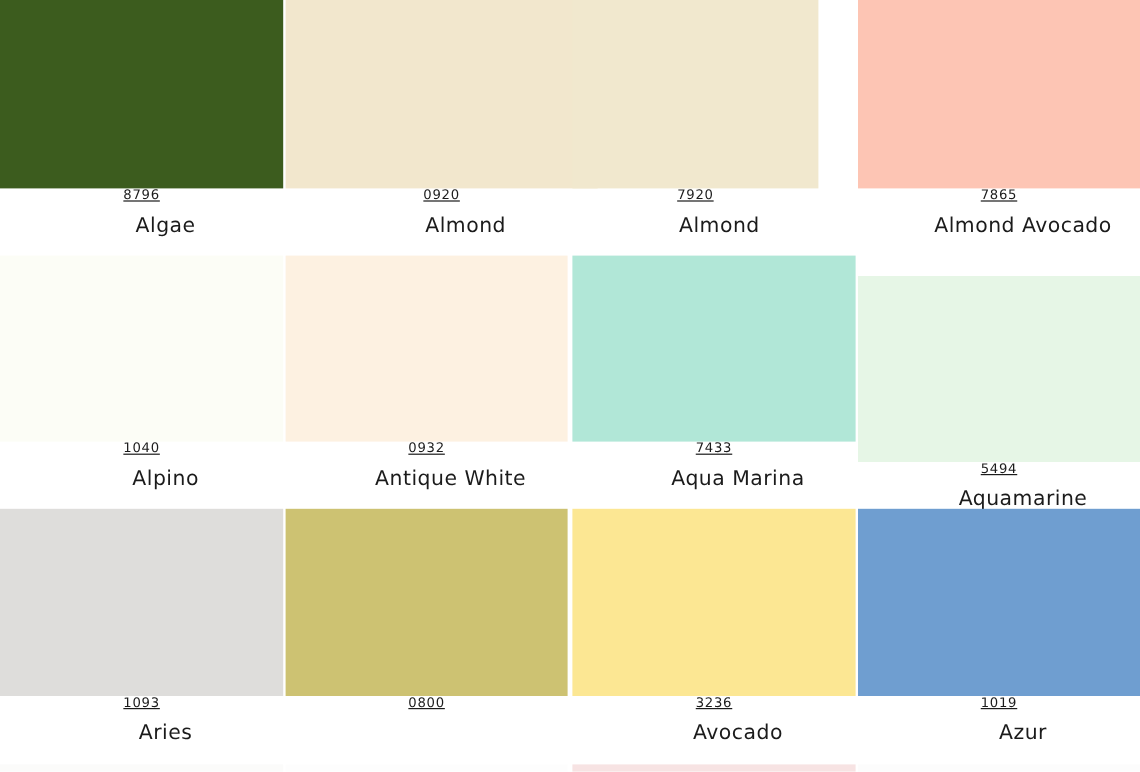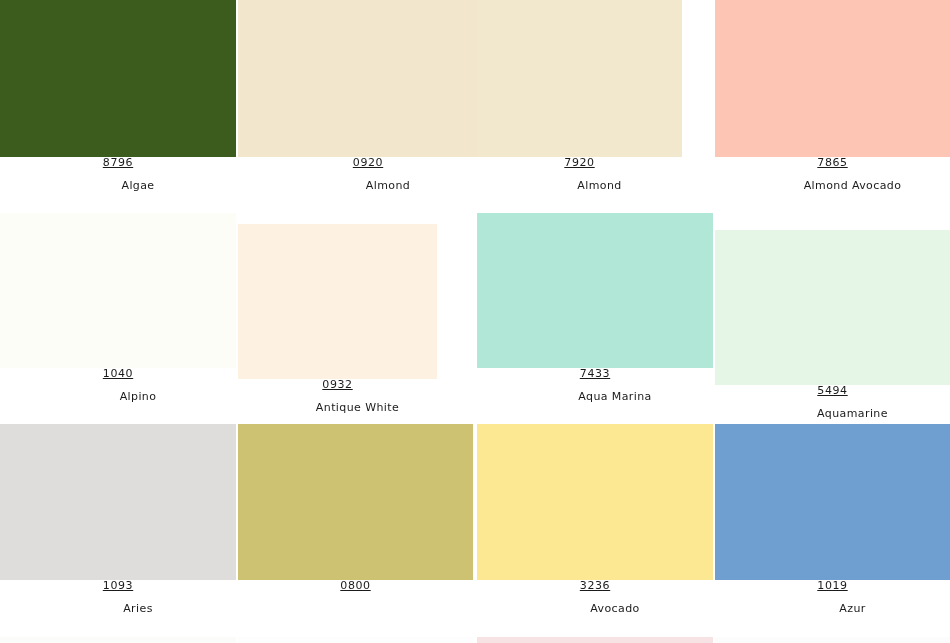--- a/index.html
+++ b/index.html
@@ -36,21 +36,21 @@
   }
   .swatch-code {
     display: block;
     font-size: 11px;
     letter-spacing: 0.6px;
     white-space: nowrap;
     text-decoration: underline;
   }
   .swatch-name {
     display: block;
-    font-size: 11px;
+    font-size: 17px;
     letter-spacing: 0.4px;
     padding-top: 12px;
     white-space: nowrap;
     margin-left: 40px;
   }
 </style>
 </head>
 <body>
 
 <div id="swatch-grid">
@@ -82,21 +82,21 @@
         <span class="swatch-name">Almond Avocado</span>
       </div>
     </div>
     <div class="swatch-cell" style="left: 0px; top: 213px; width: 236px;">
       <div class="swatch-chip" title="#fcfdf6" style="height: 155px; background: rgb(252, 253, 246);"></div>
       <div class="swatch-labels">
         <span class="swatch-code">1040</span>
         <span class="swatch-name">Alpino</span>
       </div>
     </div>
-    <div class="swatch-cell" style="left: 238px; top: 224px; width: 199px;">
+    <div class="swatch-cell" style="left: 238px; top: 213px; width: 235px;">
       <div class="swatch-chip" title="#fdf1e1" style="height: 155px; background: rgb(253, 241, 225);"></div>
       <div class="swatch-labels">
         <span class="swatch-code">0932</span>
         <span class="swatch-name">Antique White</span>
       </div>
     </div>
     <div class="swatch-cell" style="left: 477px; top: 213px; width: 236px;">
       <div class="swatch-chip" title="#b1e7d7" style="height: 155px; background: rgb(177, 231, 215);"></div>
       <div class="swatch-labels">
         <span class="swatch-code">7433</span>

